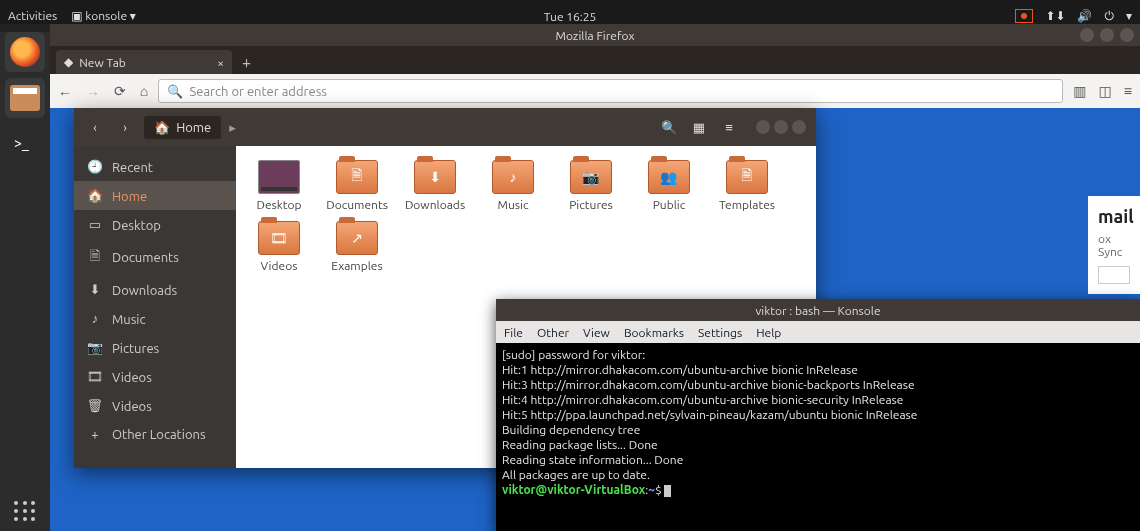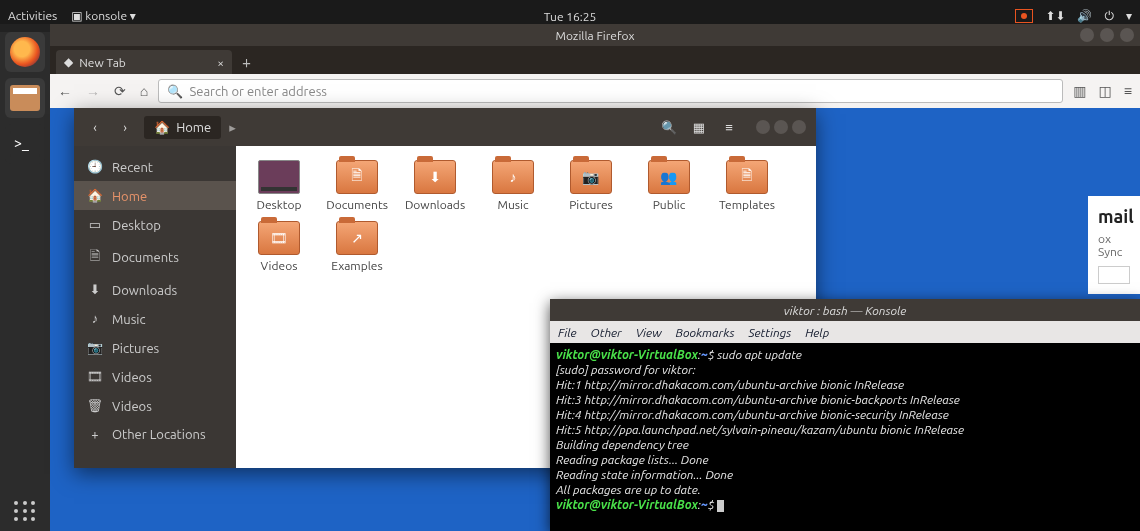--- a/index.html
+++ b/index.html
@@ -43,21 +43,21 @@
 .files-sidebar .item {display:flex; align-items:center; gap:10px; padding:7px 14px; cursor:pointer;}
 .files-sidebar .item.sel {background:#5a534d; color:#e7936a;}
 .files-sidebar .sico {width:14px; display:flex; justify-content:center;}
 .files-main {flex:1; background:#fff; padding:14px 4px; display:flex; flex-wrap:wrap; align-content:flex-start;}
 .folder-item {width:78px; display:flex; flex-direction:column; align-items:center; font-size:12px; color:#444; margin-bottom:10px;}
 .folder-ico {width:42px; height:34px; background:linear-gradient(#f4a676,#d97740); border-radius:3px; position:relative; margin-bottom:4px; border:1px solid #b05a2e;}
 .folder-ico:before {content:''; position:absolute; top:-5px; left:2px; width:16px; height:6px; background:#c96a38; border-radius:2px 2px 0 0;}
 .folder-ico .badge {position:absolute; top:50%; left:50%; transform:translate(-50%,-50%); color:#fff; font-size:14px;}
 .desk-ico {width:42px;height:34px;background:#6b3d5a;border:1px solid #888;border-radius:2px;margin-bottom:4px;position:relative;}
 .desk-ico:before{content:'';position:absolute;bottom:2px;left:2px;right:2px;height:4px;background:#333;}
-.konsole-win {position:absolute; bottom:0; right:0; width:590px; height:232px; background:#000; box-shadow:0 4px 14px rgba(0,0,0,0.7);font-style:italic;}
+.konsole-win {position:absolute; bottom:0; right:0; width:644px; height:232px; background:#000; box-shadow:0 4px 14px rgba(0,0,0,0.7);}
 .konsole-title {height:22px; background:#3f3a36; color:#ddd; font-size:12px; display:flex; align-items:center; justify-content:center;}
 .konsole-menu {height:22px; background:#e8e6e5; color:#0f172a; font-size:12px; display:flex; align-items:center; padding:0 8px; gap:14px;}
 .konsole-body {padding:4px 6px; font-family: "DejaVu Sans Mono", monospace; font-size:12px; line-height:15px; color:#ccc;}
 .g {color:#4ae24a; font-weight:bold;}
 .b {color:#6698ff; font-weight:bold;}
 .w {color:#e8e8e8;}
 .cursor {display:inline-block; width:7px; height:12px; background:#ccc; vertical-align:middle;}
 </style>
 </head>
 <body>
@@ -264,21 +264,20 @@
     </div>
   <div class="konsole-menu">
     <span>File</span>
     <span>Other</span>
     <span>View</span>
     <span>Bookmarks</span>
     <span>Settings</span>
     <span>Help</span>
   </div>
   <div class="konsole-body">
-    <div><span class="g">viktor@viktor-VirtualBox</span><span class="w">:</span><span class="b">~</span><span class="w">$ </span><span class="w">sudo apt update</span></div>
     <div class="w">[sudo] password for viktor:</div>
     <div class="w">Hit:1 http://mirror.dhakacom.com/ubuntu-archive bionic InRelease</div>
     <div class="w">Hit:3 http://mirror.dhakacom.com/ubuntu-archive bionic-backports InRelease</div>
     <div class="w">Hit:4 http://mirror.dhakacom.com/ubuntu-archive bionic-security InRelease</div>
     <div class="w">Hit:5 http://ppa.launchpad.net/sylvain-pineau/kazam/ubuntu bionic InRelease</div>
     <div class="w">Building dependency tree</div>
     <div class="w">Reading package lists... Done</div>
     <div class="w">Reading state information... Done</div>
     <div class="w">All packages are up to date.</div>
     <div><span class="g">viktor@viktor-VirtualBox</span><span class="w">:</span><span class="b">~</span><span class="w">$ </span><span class="cursor"></span></div>

